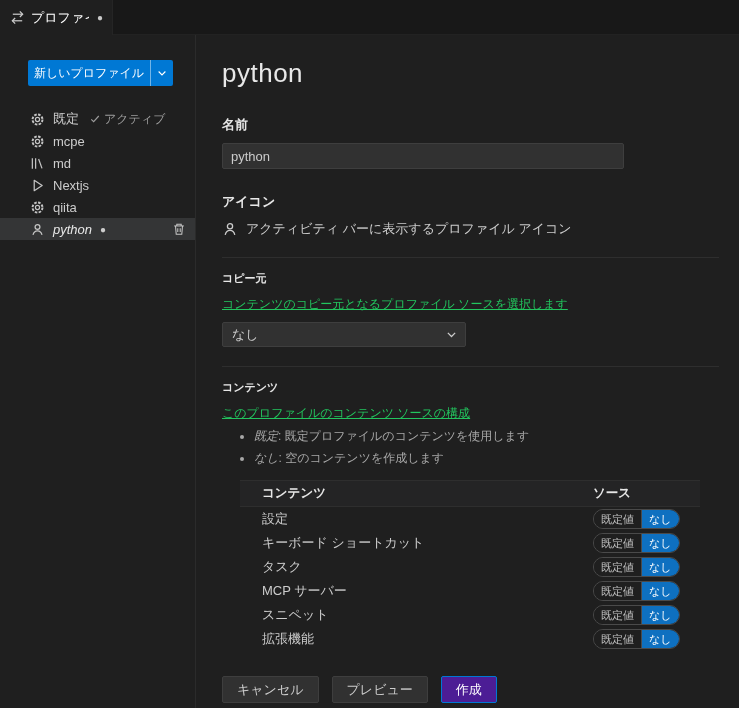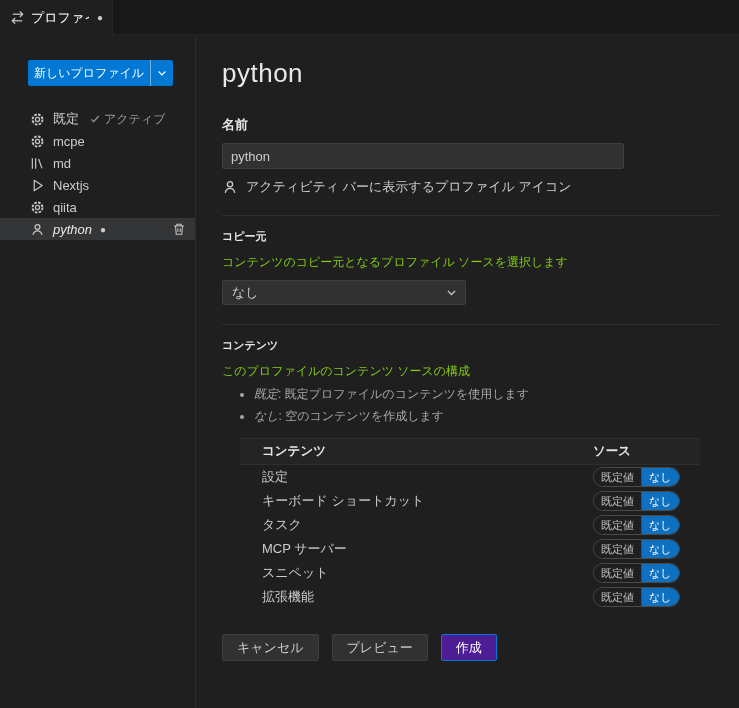--- a/index.html
+++ b/index.html
@@ -63,21 +63,21 @@
   .flabel.second{margin:24px 0 0;}
   .text-input{
     display:block;margin-top:9px;width:402px;height:26px;box-sizing:border-box;
     background:#313131;border:1px solid #3e3e3e;border-radius:2px;color:#cccccc;
     font-family:inherit;font-size:13px;padding:0 8px;outline:none;
   }
   .icon-row{display:flex;align-items:center;gap:8px;margin-top:9px;color:#cccccc;cursor:pointer;}
   .icon-row .icon{width:16px;height:16px;color:#cccccc;}
   .sep{border:none;border-top:1px solid #2e2e2e;margin:19px 0 0;}
   .sect-h{font-size:11px;font-weight:700;color:#e7e7e7;margin:13px 0 0;}
-  .desc{font-size:12px;color:#84cc16;margin:10px 0 0;}
+  .desc{font-size:12px;color:#22c55e;margin:10px 0 0;text-decoration:underline;}
   .select{
     margin-top:9px;width:244px;height:25px;box-sizing:border-box;border-radius:2px;
     background:#313131;border:1px solid #3e3e3e;display:flex;align-items:center;
     justify-content:space-between;padding:0 7px 0 9px;color:#cccccc;cursor:pointer;
   }
   .select .icon{width:13px;height:13px;color:#cccccc;}
 
   .bullets{margin:6px 0 0;padding-left:32px;color:#a8a8a8;font-size:12px;}
   .bullets li{margin-top:5px;}
   .term{font-style:italic;}
@@ -237,20 +237,21 @@
       </ul>
     </aside>
 
     <main class="main">
 
       <h1 class="title">python</h1>
 
       <label class="flabel first">名前</label>
       <input class="text-input" value="python" style="">
 
+      <label class="flabel second">アイコン</label>
       <div class="icon-row">
         <svg class="icon">
             <use href="#i-account"></use>
           </svg>
         <span>アクティビティ バーに表示するプロファイル アイコン</span>
       </div>
 
       <hr class="sep">
 
       <h2 class="sect-h">コピー元</h2>

